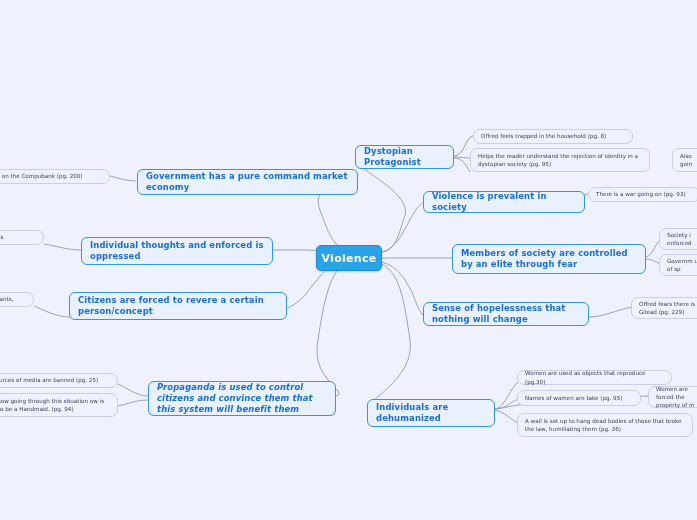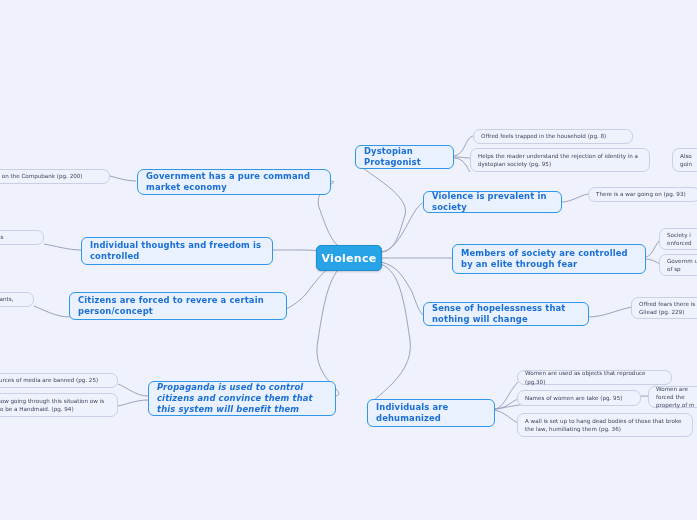--- a/index.html
+++ b/index.html
@@ -79,42 +79,42 @@
   </svg>
 
   <div class="node root" style="left:316px;top:245px;width:66px;height:26px;">
     <span>Violence</span>
   </div>
 
   <div class="node main" style="left:355px;top:145px;width:99px;height:24px;">
     <span>Dystopian Protagonist</span>
   </div>
 
-  <div class="node main" style="left:423px;top:191px;width:139px;height:22px;">
+  <div class="node main" style="left:423px;top:191px;width:162px;height:22px;">
     <span>Violence is prevalent in society</span>
   </div>
 
   <div class="node main" style="left:452px;top:244px;width:194px;height:30px;">
     <span>Members of society are controlled by an elite through fear</span>
   </div>
 
   <div class="node main" style="left:423px;top:302px;width:166px;height:24px;">
     <span>Sense of hopelessness that nothing will change</span>
   </div>
 
   <div class="node main" style="left:367px;top:399px;width:128px;height:28px;">
     <span>Individuals are dehumanized</span>
   </div>
 
-  <div class="node main" style="left:137px;top:169px;width:194px;height:26px;border-radius:7px;">
+  <div class="node main" style="left:137px;top:169px;width:221px;height:26px;">
     <span>Government has a pure command market economy</span>
   </div>
 
   <div class="node main" style="left:81px;top:237px;width:192px;height:28px;">
-    <span>Individual thoughts and freedom is controlled</span>
+    <span>Individual thoughts and enforced is oppressed</span>
   </div>
 
   <div class="node main" style="left:69px;top:292px;width:218px;height:28px;">
     <span>Citizens are forced to revere a certain person/concept</span>
   </div>
 
   <div class="node main" style="left:148px;top:381px;width:188px;height:35px;font-style:italic;">
     <span>Propaganda is used to control citizens and convince them that this system will benefit them</span>
   </div>
 

